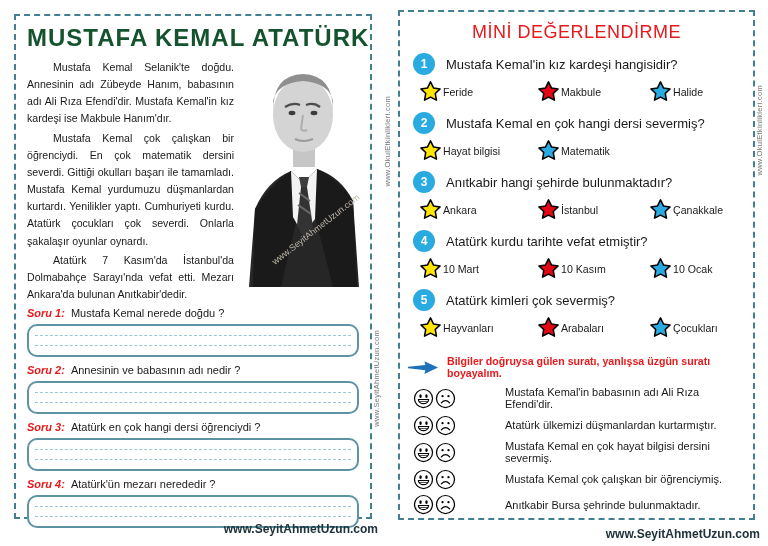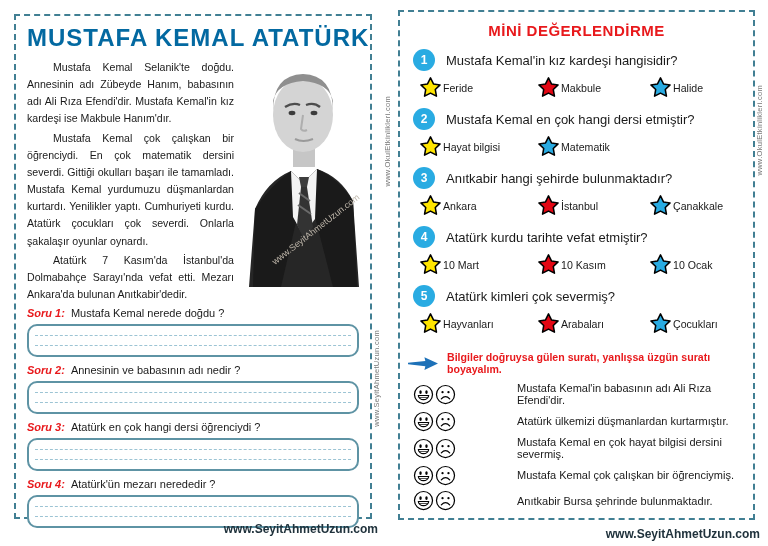--- a/index.html
+++ b/index.html
@@ -5,57 +5,57 @@
   html,body{margin:0;padding:0;background:#fff;}
   .canvas{position:relative;width:768px;height:546px;background:#fff;overflow:hidden;
           font-family:"Liberation Sans",sans-serif;color:#1a1a1a;}
 
   
   .page{position:absolute;border:2px dashed #417f93;background:#fff;box-sizing:border-box;}
   .page-left{left:14px;top:14px;width:358px;height:505px;padding:6px 11px 4px 11px;}
   .page-right{left:398px;top:10px;width:357px;height:510px;padding:8px 13px 4px 13px;}
 
   
-  .main-title{color:#0369a1;font-weight:bold;font-size:24px;letter-spacing:1px;
+  .main-title{color:#14532d;font-weight:bold;font-size:24px;letter-spacing:1px;
               text-align:right;margin:2px 0 7px 0;white-space:nowrap;}
   .article{font-size:10.6px;line-height:1.62;text-align:justify;}
   .article p{margin:0 0 2px 0;text-indent:26px;}
   .portrait{float:right;width:122px;height:228px;margin:0 -4px 2px 7px;}
   .qa-section{clear:both;padding-top:2px;}
   .qa-block{margin-bottom:7px;}
   .qa-line{font-size:11px;margin-bottom:5px;white-space:nowrap;}
   .qa-label{color:#e8191c;font-weight:bold;font-style:italic;margin-right:6px;}
   .answer-box{position:relative;height:29px;border:2px solid #5e93a4;border-radius:10px;background:#fff;}
   .answer-box::before,.answer-box::after{content:"";position:absolute;left:6px;right:6px;border-top:1px dashed #9cc4d4;}
   .answer-box::before{top:9px;}
   .answer-box::after{top:19px;}
 
   
-  .mini-title{color:#e8191c;font-weight:bold;font-size:15px;letter-spacing:.5px;
+  .mini-title{color:#e8191c;font-weight:normal;font-size:18px;letter-spacing:.5px;
               text-align:center;margin:2px 0 10px 0;}
   .quiz-item{margin-bottom:9px;}
   .quiz-head{display:flex;align-items:center;gap:11px;margin-bottom:5px;}
   .qcircle{flex:0 0 auto;width:22px;height:22px;border-radius:50%;background:#29abe2;color:#fff;
            font-size:12px;font-weight:bold;display:flex;align-items:center;justify-content:center;}
   .qtext{font-size:13px;}
   .options{display:grid;grid-template-columns:118px 112px 1fr;margin:0 0 2px 6px;}
   .option{display:flex;align-items:center;gap:1px;}
   .star{width:23px;height:23px;display:inline-block;}
   .star svg{width:100%;height:100%;}
   .star polygon{stroke:#000;stroke-width:1.6;stroke-linejoin:round;}
   .opt-label{font-size:10.6px;}
 
   .instruction-row{display:flex;align-items:center;gap:8px;margin:16px 0 7px -6px;}
   .arrow-icon{width:32px;height:15px;flex:0 0 auto;}
   .instruction-text{color:#e8191c;font-weight:bold;font-size:10.6px;}
 
   .statement-row{display:flex;align-items:center;margin-bottom:4.5px;}
   .face{width:21px;height:21px;flex:0 0 auto;}
   .face + .face{margin-left:1px;}
-  .statement-text{font-size:11px;margin-left:18px;padding-left:43px;}
+  .statement-text{font-size:11px;margin-left:6px;padding-left:43px;}
 
   
   .vwm{position:absolute;writing-mode:vertical-rl;transform:rotate(180deg);
        font-size:7.5px;color:#777;letter-spacing:.3px;white-space:nowrap;}
   .wm-gutter-top{left:383px;top:96px;}
   .wm-gutter-bottom{left:372px;top:330px;}
   .wm-right-edge{left:755px;top:85px;}
   .footer{position:absolute;font-weight:bold;font-size:12px;color:#20323c;}
   .footer-left{left:178px;top:522px;width:200px;text-align:right;}
   .footer-right{left:560px;top:527px;width:200px;text-align:right;}
@@ -157,21 +157,21 @@
                 <polygon points="12,2 15.1,8.3 22,9.3 17,14.1 18.2,21 12,17.8 5.8,21 7,14.1 2,9.3 8.9,8.3" fill="#29abe2"></polygon>
               </svg></span>
           <span class="opt-label">Halide</span>
         </div>
       </div>
     </div>
 
     <div class="quiz-item">
       <div class="quiz-head">
         <span class="qcircle">2</span>
-        <span class="qtext">Mustafa Kemal en çok hangi dersi etmiştir?</span>
+        <span class="qtext">Mustafa Kemal en çok hangi dersi severmiş?</span>
       </div>
       <div class="options">
         <div class="option">
           <span class="star"><svg viewBox="0 0 24 24">
                 <polygon points="12,2 15.1,8.3 22,9.3 17,14.1 18.2,21 12,17.8 5.8,21 7,14.1 2,9.3 8.9,8.3" fill="#ffe500"></polygon>
               </svg></span>
           <span class="opt-label">Hayat bilgisi</span>
         </div>
         <div class="option">
           <span class="star"><svg viewBox="0 0 24 24">

